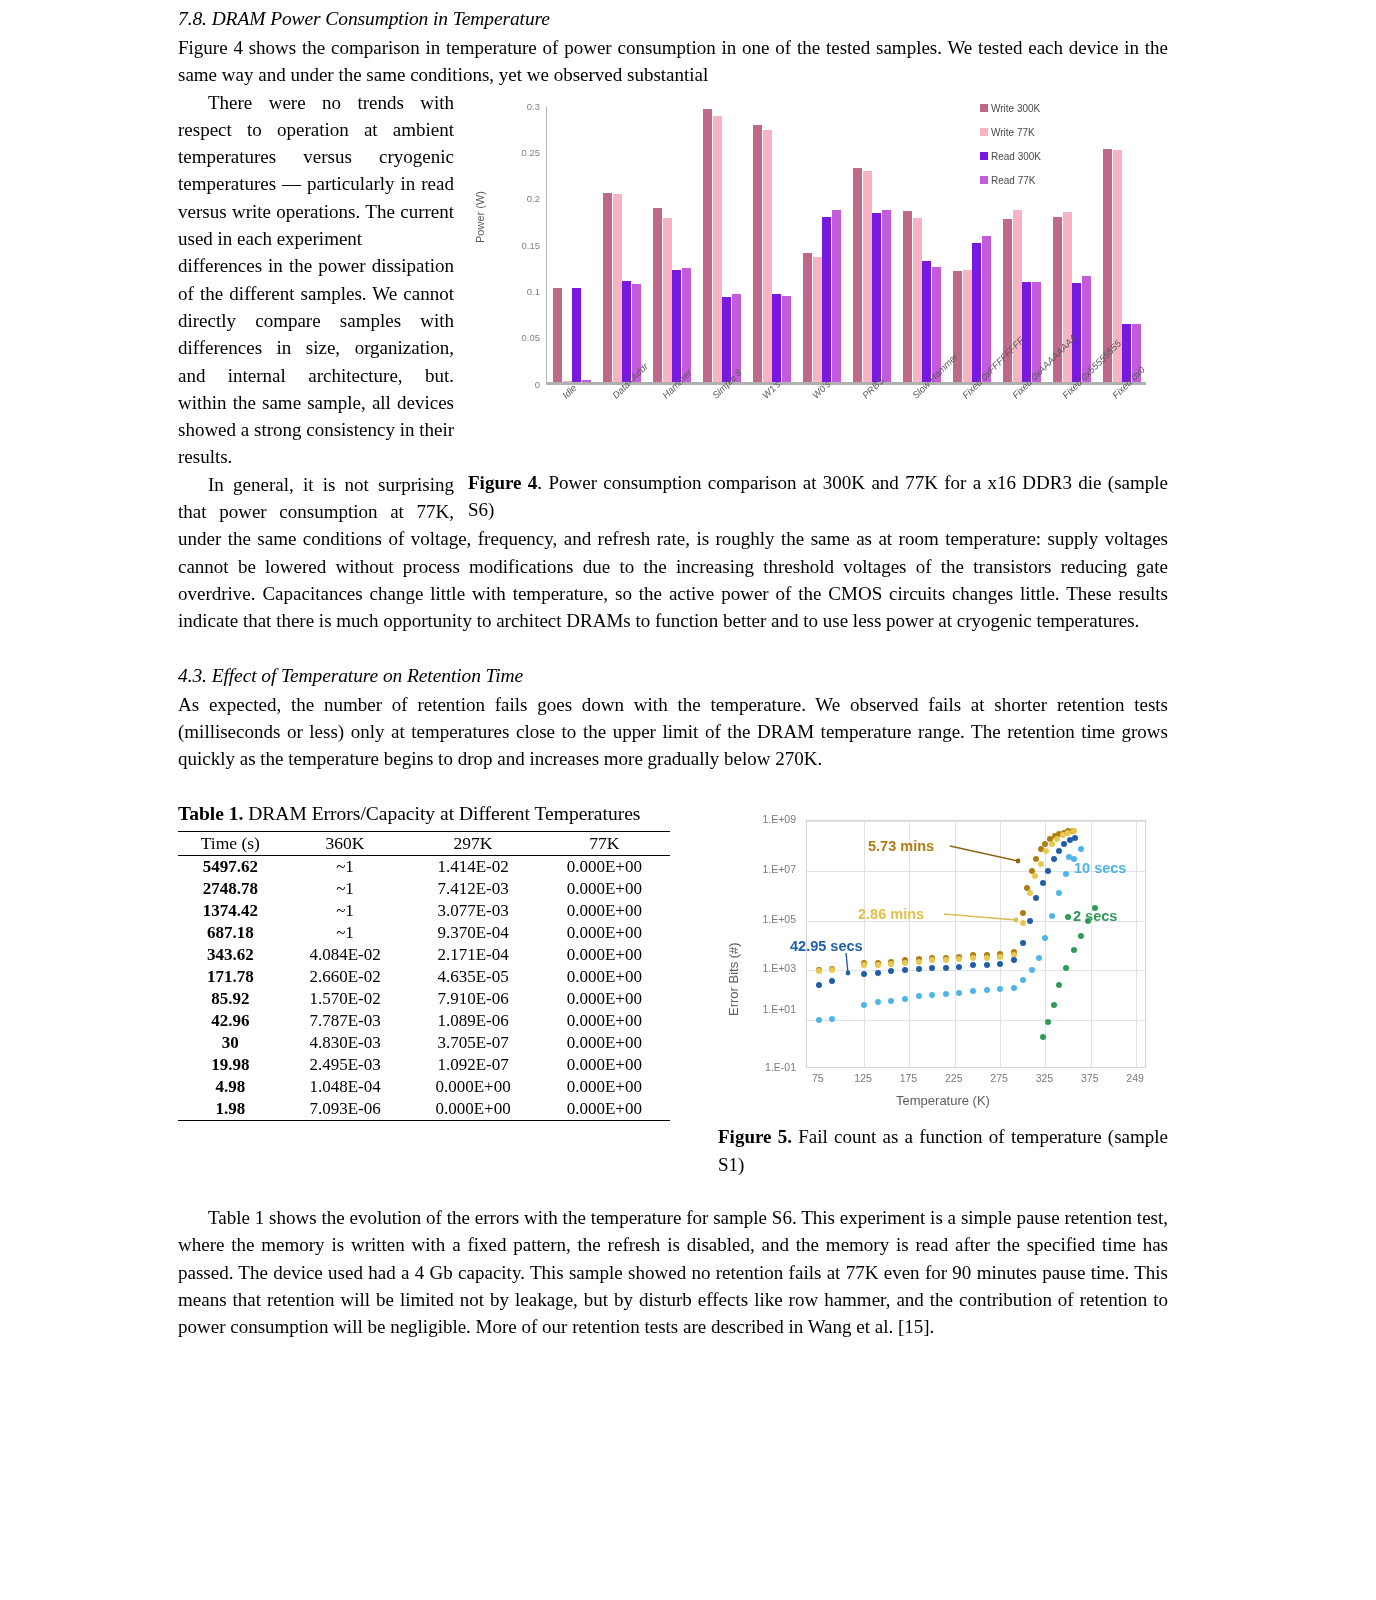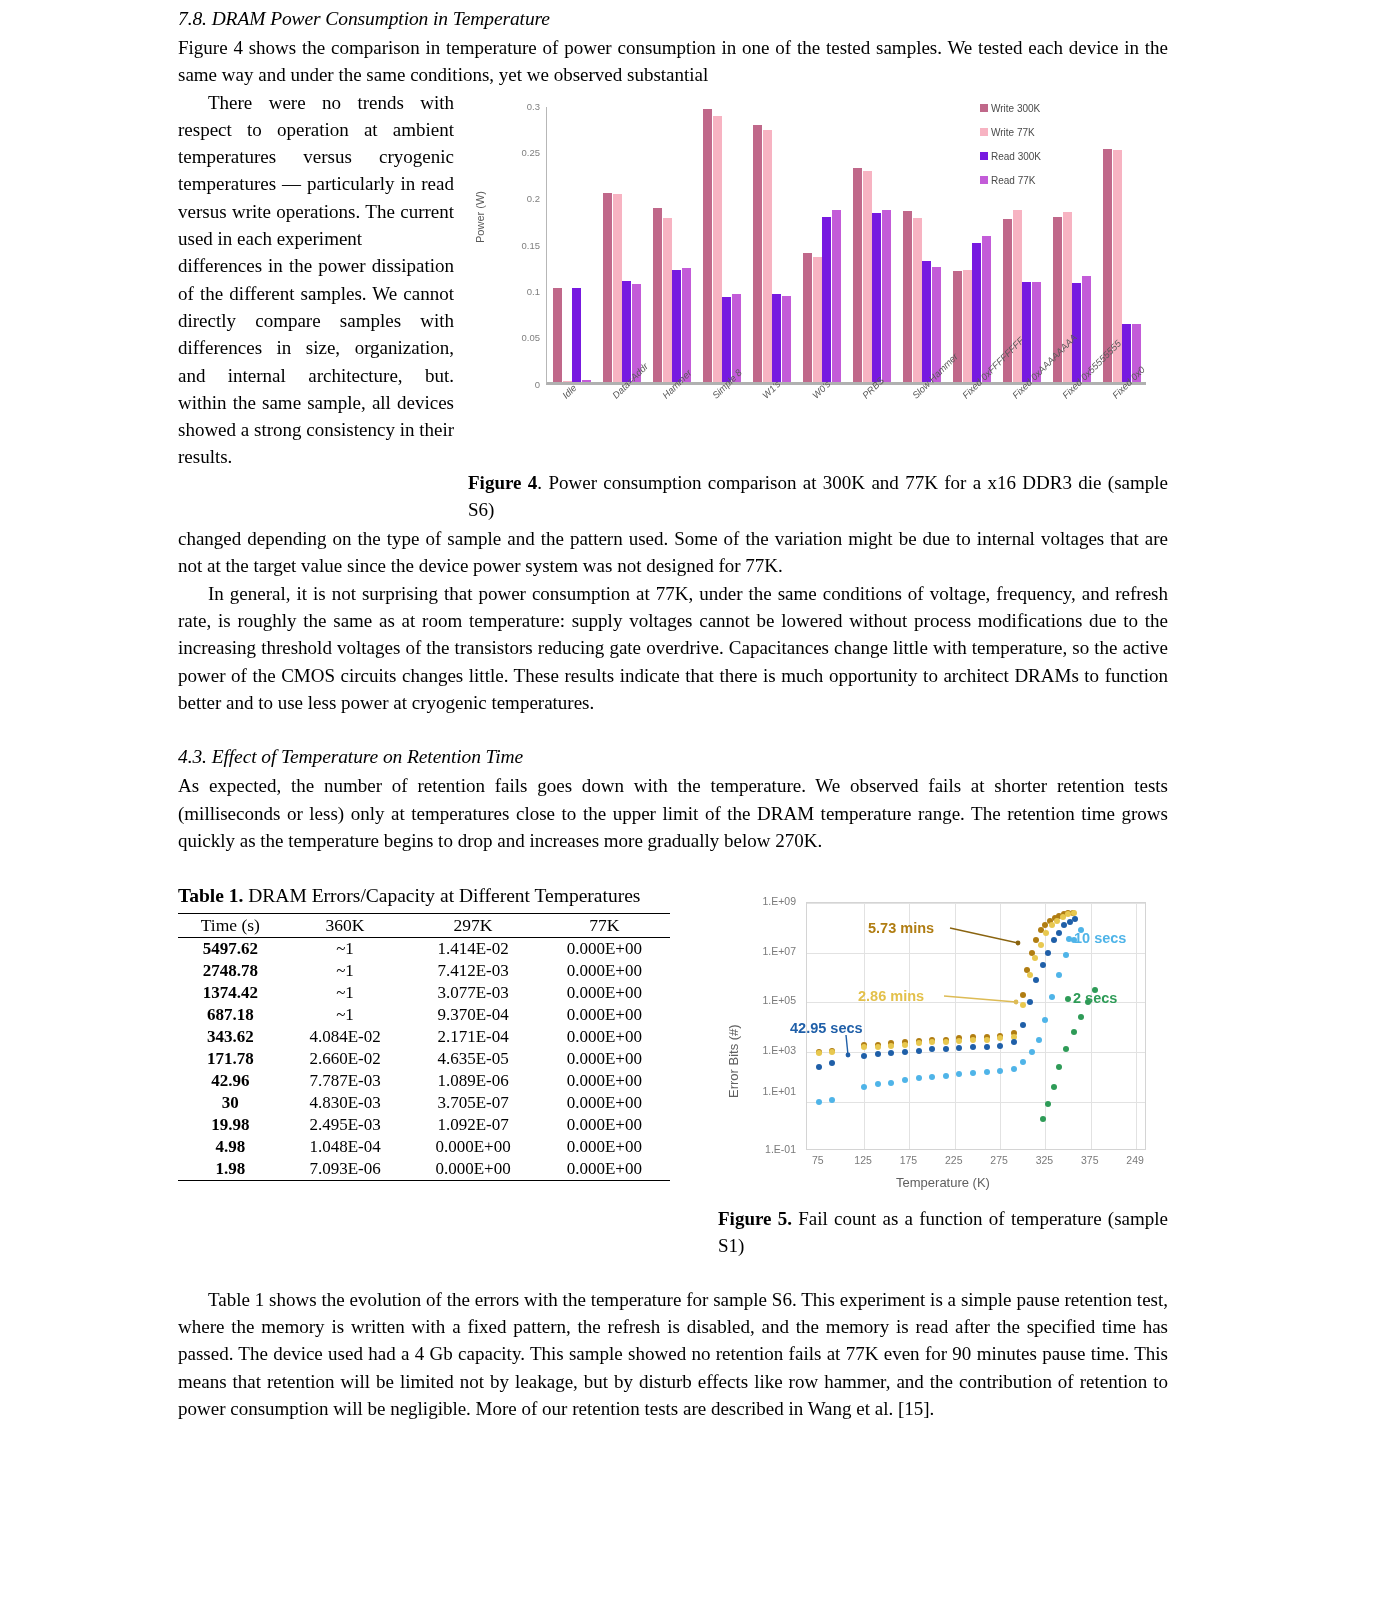--- a/index.html
+++ b/index.html
@@ -324,21 +324,20 @@
         </div>
       </div>
     <div class="fig4-caption">
       <b>Figure 4</b><span>. Power consumption comparison at 300K and 77K for a x16 DDR3 die (sample S6)</span>
     </div>
   </div>
 
   <p class="body indent" style="width:288px;">There were no trends with respect to operation at ambient temperatures versus cryogenic temperatures — particularly in read versus write operations. The current used in each experiment</p>
   <p class="body" style="width:288px;">differences in the power dissipation of the different samples. We cannot directly compare samples with differences in size, organization, and internal architecture, but. within the same sample, all devices showed a strong consistency in their results.</p>
 
-  <p class="body" style="clear:both;">changed depending on the type of sample and the pattern used.  Some of the variation might be due to internal voltages that are not at the target value since the device power system was not designed for 77K.</p>
   <p class="body indent">In general, it is not surprising that power consumption at 77K, under the same conditions of voltage, frequency, and refresh rate, is roughly the same as at room temperature: supply voltages cannot be lowered without process modifications due to the increasing threshold voltages of the transistors reducing gate overdrive. Capacitances change little with temperature, so the active power of the CMOS circuits changes little. These results indicate that there is much opportunity to architect DRAMs to function better and to use less power at cryogenic temperatures.</p>
 
   <div style="height:30px;"></div>
 
   <h3 class="section-head">4.3.  Effect of Temperature on Retention Time</h3>
   <p class="body">As expected, the number of retention fails goes down with the temperature. We observed fails at shorter retention tests (milliseconds or less) only at temperatures close to the upper limit of the DRAM temperature range. The retention time grows quickly as the temperature begins to drop and increases more gradually below 270K.</p>
 
   <div style="height:22px;"></div>
 
   <div class="fig5-wrap">
@@ -474,21 +473,21 @@
         <div class="f5-xtick" style="left: 125.12px;">125</div>
         <div class="f5-xtick" style="left: 170.453px;">175</div>
         <div class="f5-xtick" style="left: 215.787px;">225</div>
         <div class="f5-xtick" style="left: 261.12px;">275</div>
         <div class="f5-xtick" style="left: 306.453px;">325</div>
         <div class="f5-xtick" style="left: 351.787px;">375</div>
         <div class="f5-xtick" style="left: 397.12px;">249</div>
         <div class="annot" style="left: 150px; top: 40px; color: rgb(176, 125, 18);">5.73 mins</div>
         <div class="annot" style="left: 140px; top: 108px; color: rgb(227, 192, 74);">2.86 mins</div>
         <div class="annot" style="left: 72px; top: 140px; color: rgb(31, 95, 168);">42.95 secs</div>
-        <div class="annot" style="left: 356px; top: 50px; color: rgb(79, 180, 232);">10 secs</div>
+        <div class="annot" style="left: 356px; top: 62px; color: rgb(79, 180, 232);">10 secs</div>
         <div class="annot" style="left: 355px; top: 110px; color: rgb(46, 155, 87);">2 secs</div>
         <div class="dot" style="background: rgb(79, 180, 232); left: 348px; top: 56px;"></div>
         <div class="dot" style="background: rgb(46, 155, 87); left: 347px; top: 116px;"></div>
         <svg width="450" height="325" style="position: absolute; left: 0px; top: 0px; pointer-events: none;">
           <line x1="232" y1="48" x2="300" y2="63" stroke="#8a6410" stroke-width="1.4"></line>
           <circle cx="300" cy="63" r="2.4" fill="#8a6410"></circle>
           <line x1="226" y1="116" x2="298" y2="122" stroke="#ddbb55" stroke-width="1.4"></line>
           <circle cx="298" cy="122" r="2.4" fill="#ddbb55"></circle>
           <line x1="128" y1="155" x2="130" y2="175" stroke="#1f5fa8" stroke-width="1.4"></line>
           <circle cx="130" cy="175" r="2.4" fill="#1f5fa8"></circle>
@@ -544,20 +543,26 @@
             <td>2.171E-04</td>
             <td>0.000E+00</td>
           </tr>
           <tr>
             <td class="tcol">171.78</td>
             <td>2.660E-02</td>
             <td>4.635E-05</td>
             <td>0.000E+00</td>
           </tr>
           <tr>
+            <td class="tcol">85.92</td>
+            <td>1.570E-02</td>
+            <td>7.910E-06</td>
+            <td>0.000E+00</td>
+          </tr>
+          <tr>
             <td class="tcol">42.96</td>
             <td>7.787E-03</td>
             <td>1.089E-06</td>
             <td>0.000E+00</td>
           </tr>
           <tr>
             <td class="tcol">30</td>
             <td>4.830E-03</td>
             <td>3.705E-07</td>
             <td>0.000E+00</td>

